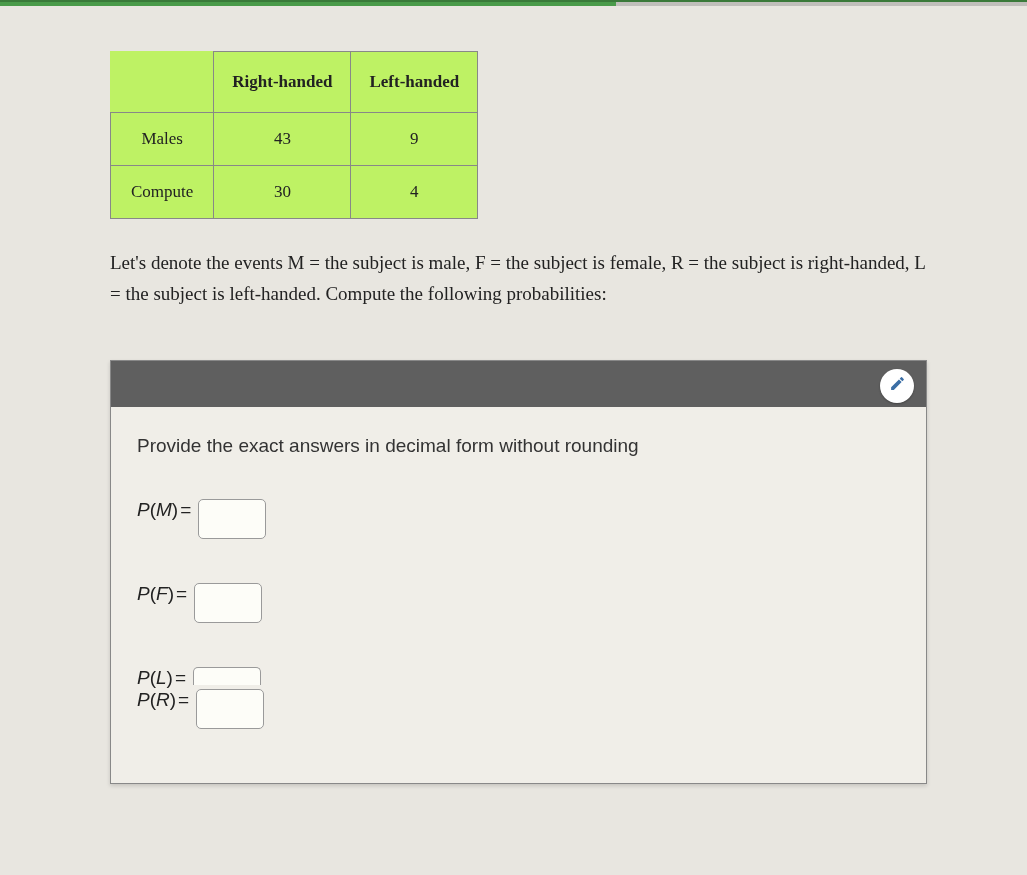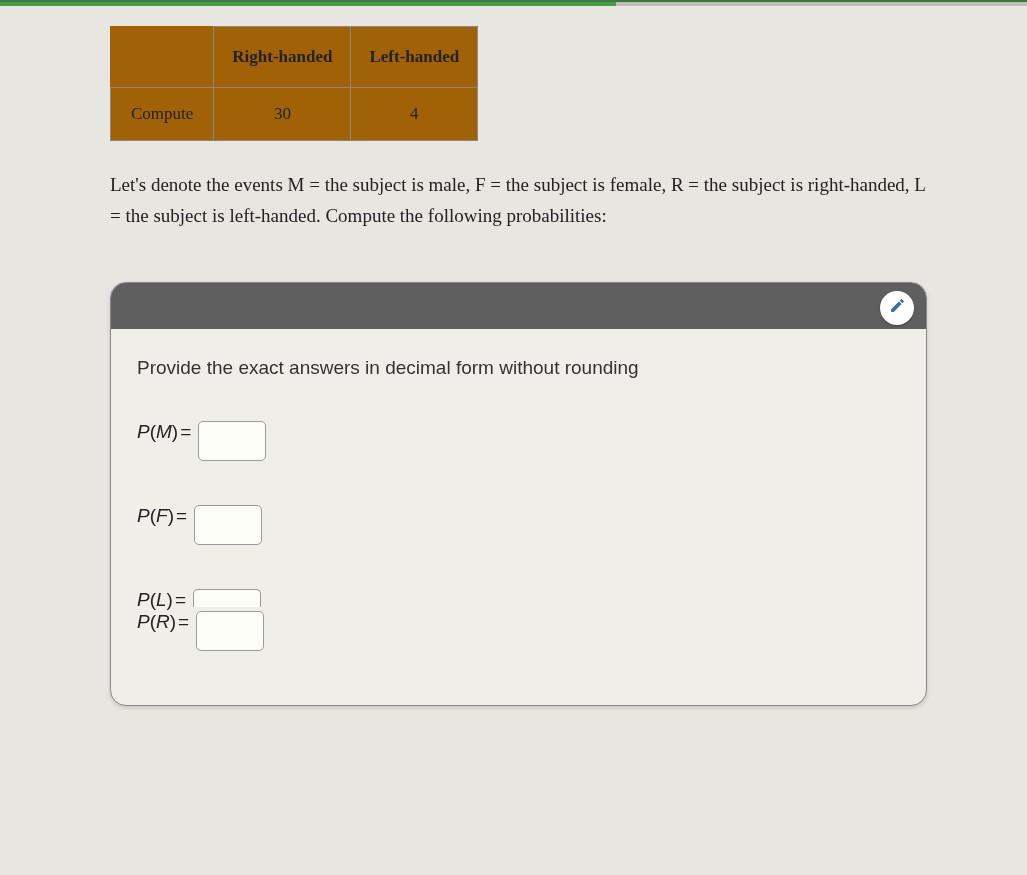--- a/index.html
+++ b/index.html
@@ -16,21 +16,22 @@
       background: linear-gradient(to right, #4a9b4a 0%, #4a9b4a 60%, #c0bfbb 60%, #c0bfbb 100%);
       width: 100%;
       border-top: 2px solid #3a7a3a;
     }
     .content {
       padding: 20px 100px 0 110px;
     }
     table.data-table {
       border-collapse: collapse;
       margin-bottom: 28px;
-      background: #a16207;
+      background: #bef264;
+      margin-top: 25px;
     }
     table.data-table th, table.data-table td {
       border: 1px solid #888;
       text-align: center;
       font-family: Georgia, serif;
     }
     table.data-table th {
       font-weight: bold;
       padding: 20px 18px;
       font-size: 17px;
@@ -52,21 +53,21 @@
     }
     .instructions {
       font-size: 19px;
       line-height: 1.65;
       color: #222;
       margin-bottom: 50px;
       font-family: Georgia, serif;
     }
     .panel {
       border: 1px solid #888;
-      border-radius: 16px;
+      border-radius: 0;
       overflow: hidden;
       background: #f0eee8;
       box-shadow: 0 2px 4px rgba(0,0,0,0.15);
     }
     .panel-header {
       height: 46px;
       background: #5f5f5f;
       position: relative;
     }
     .edit-badge {
@@ -127,20 +128,25 @@
 <div class="content">
 
   <table class="data-table">
     <tbody>
         <tr>
       <th class="corner"></th>
       <th>Right-handed</th>
       <th>Left-handed</th>
     </tr>
     <tr>
+      <td class="rowhead">Males</td>
+      <td>43</td>
+      <td>9</td>
+    </tr>
+    <tr>
       <td class="rowhead">Compute</td>
       <td>30</td>
       <td>4</td>
     </tr>
   </tbody>
     </table>
 
   <p class="instructions">Let's denote the events M = the subject is male, F = the subject is female, R = the subject is right-handed, L = the subject is left-handed. Compute the following probabilities:</p>
 
   <div class="panel">

